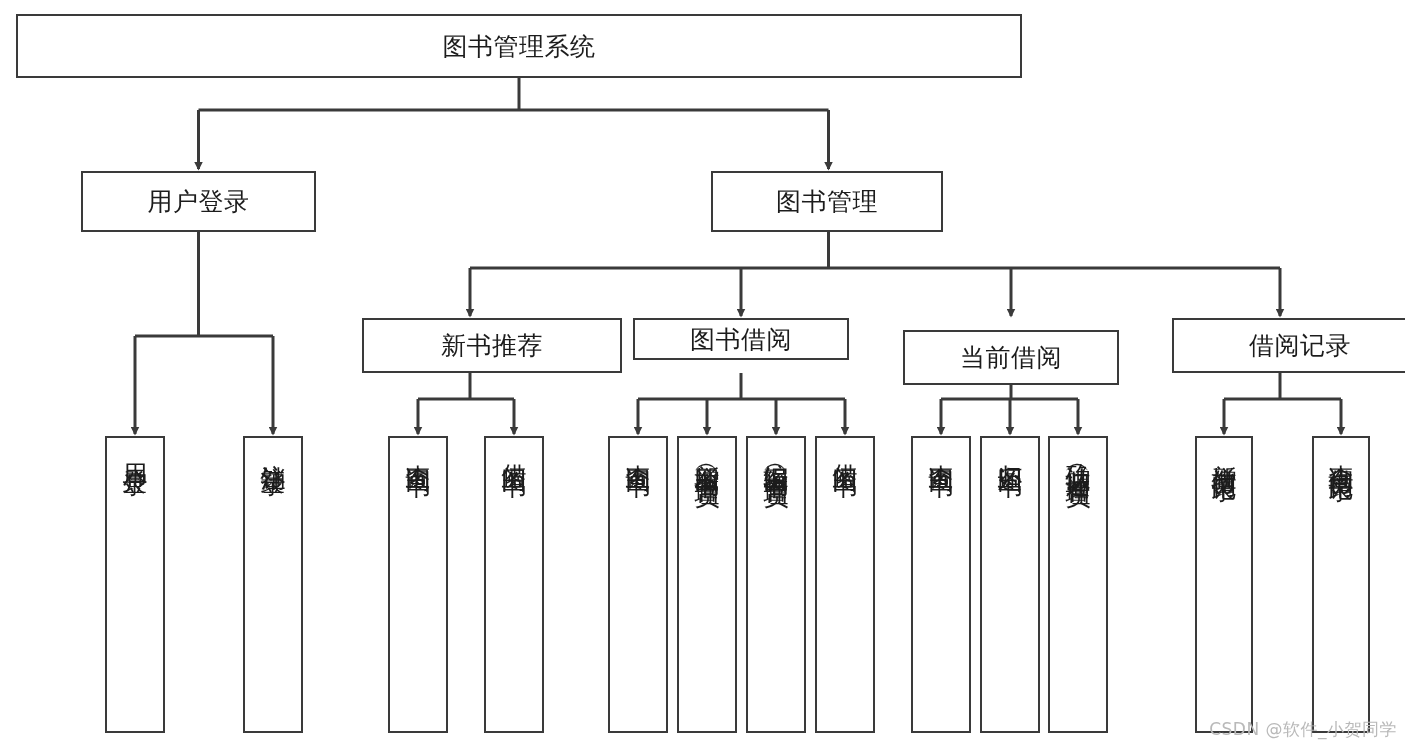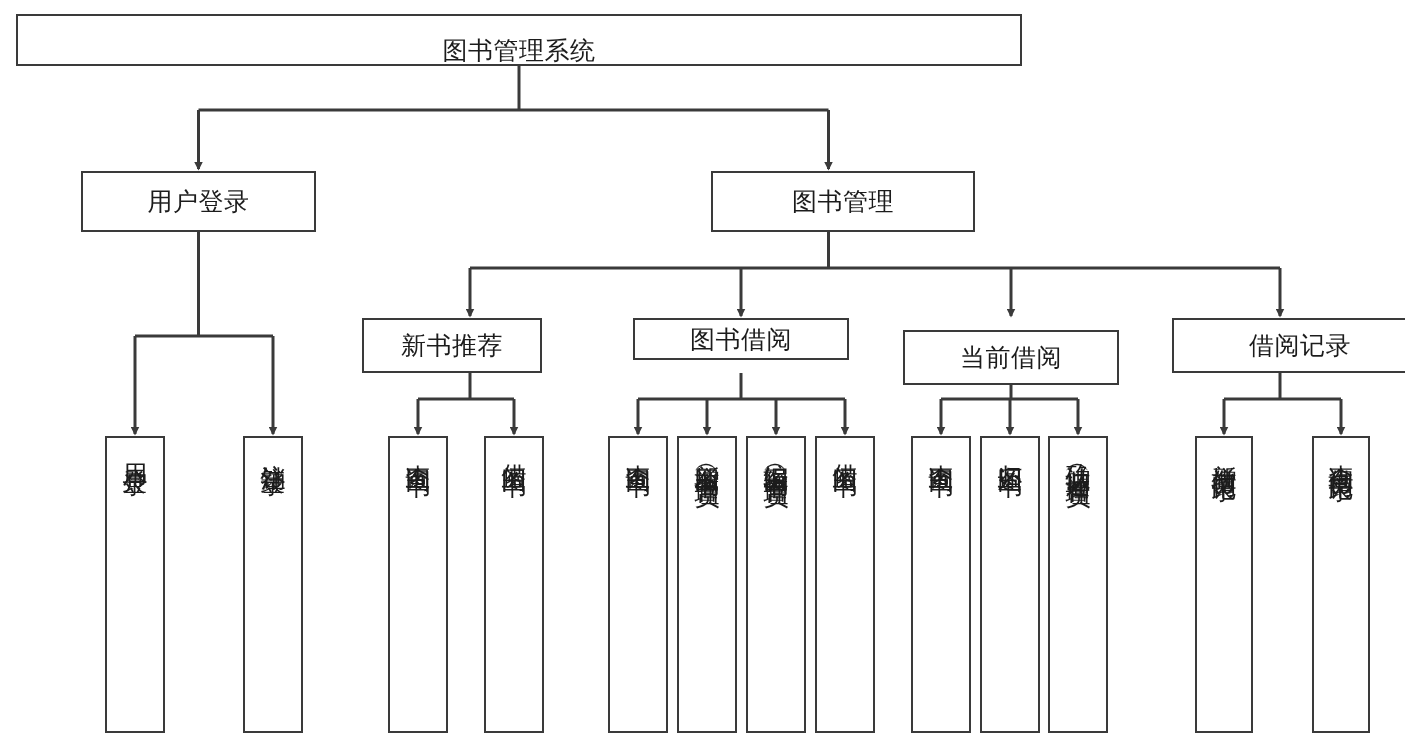--- a/index.html
+++ b/index.html
@@ -116,30 +116,30 @@
         <path d="M1010,399 L1010,434" marker-end="url(#arrowhead)"></path>
         <path d="M1078,399 L1078,434" marker-end="url(#arrowhead)"></path>
         <path d="M1280,373 L1280,399"></path>
         <path d="M1224,399 L1341,399"></path>
         <path d="M1224,399 L1224,434" marker-end="url(#arrowhead)"></path>
         <path d="M1341,399 L1341,434" marker-end="url(#arrowhead)"></path>
       </g>
   </svg>
 
   <div id="node-layer">
-      <div class="node horiz root" style="left: 16px; top: 14px; width: 1006px; height: 52px; align-items: flex-end;">
+      <div class="node horiz root" style="left: 16px; top: 14px; width: 1006px; height: 64px;">
         <span class="node-label">图书管理系统</span>
       </div>
       <div class="node horiz" style="left: 81px; top: 171px; width: 235px; height: 61px;">
         <span class="node-label">用户登录</span>
       </div>
-      <div class="node horiz" style="left: 711px; top: 171px; width: 264px; height: 61px;">
+      <div class="node horiz" style="left: 711px; top: 171px; width: 232px; height: 61px;">
         <span class="node-label">图书管理</span>
       </div>
-      <div class="node horiz" style="left: 362px; top: 318px; width: 180px; height: 55px;">
+      <div class="node horiz" style="left: 362px; top: 318px; width: 260px; height: 55px;">
         <span class="node-label">新书推荐</span>
       </div>
       <div class="node horiz" style="left: 633px; top: 318px; width: 216px; height: 42px;">
         <span class="node-label">图书借阅</span>
       </div>
       <div class="node horiz" style="left: 903px; top: 318px; width: 216px; height: 55px; margin-top: 12px;">
         <span class="node-label">当前借阅</span>
       </div>
       <div class="node horiz" style="left: 1172px; top: 318px; width: 256px; height: 55px;">
         <span class="node-label">借阅记录</span>
@@ -178,13 +178,14 @@
         <span class="node-label">确认归还（管理员）</span>
       </div>
       <div class="node vert" style="left: 1195px; top: 436px; width: 58px; height: 297px;">
         <span class="node-label">新增借阅记录</span>
       </div>
       <div class="node vert" style="left: 1312px; top: 436px; width: 58px; height: 297px;">
         <span class="node-label">查询借阅记录</span>
       </div>
     </div>
 
+  <div id="watermark">CSDN @软件_小贺同学</div>
 </div>
 
 </body></html>

